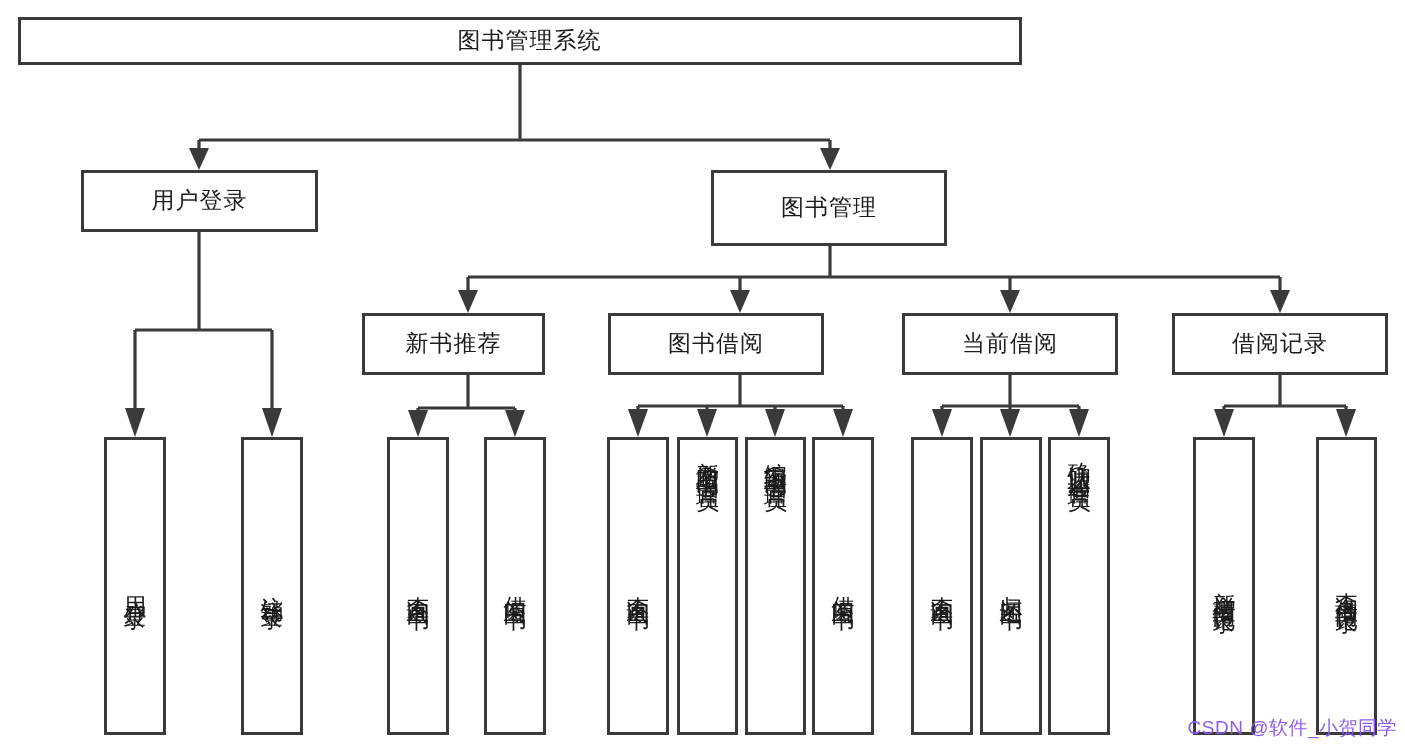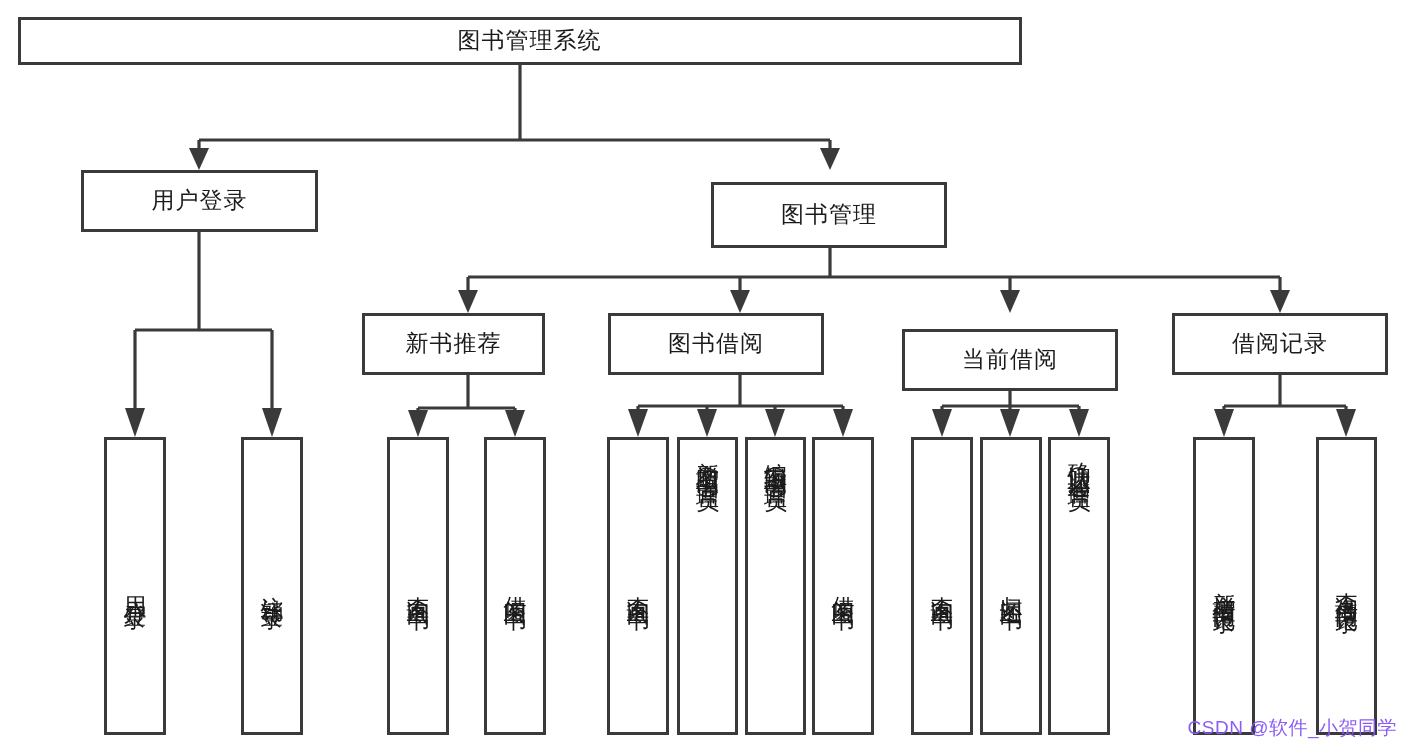--- a/index.html
+++ b/index.html
@@ -156,31 +156,31 @@
     </g>
   </svg>
 
   <div class="node" style="left:18px; top:17px; width:1004px; height:48px;padding-left:19px;">
     <span class="node-h">图书管理系统</span>
   </div>
 
   <div class="node" style="left:81px; top:170px; width:237px; height:62px;">
     <span class="node-h">用户登录</span>
   </div>
-  <div class="node" style="left:711px; top:170px; width:236px; height:66px;margin-top:12px;">
+  <div class="node" style="left:711px; top:170px; width:236px; height:76px;">
     <span class="node-h">图书管理</span>
   </div>
 
   <div class="node" style="left:362px; top:313px; width:183px; height:62px;">
     <span class="node-h">新书推荐</span>
   </div>
   <div class="node" style="left:608px; top:313px; width:216px; height:62px;">
     <span class="node-h">图书借阅</span>
   </div>
-  <div class="node" style="left:902px; top:313px; width:216px; height:62px;margin-top:16px;">
+  <div class="node" style="left:902px; top:313px; width:216px; height:62px;">
     <span class="node-h">当前借阅</span>
   </div>
   <div class="node" style="left:1172px; top:313px; width:216px; height:62px;">
     <span class="node-h">借阅记录</span>
   </div>
 
   <div class="node vertical centered" style="left:104px; top:437px; width:62px; height:298px;">
     <span class="node-v">用户登录</span>
   </div>
   <div class="node vertical centered" style="left:241px; top:437px; width:62px; height:298px;">

